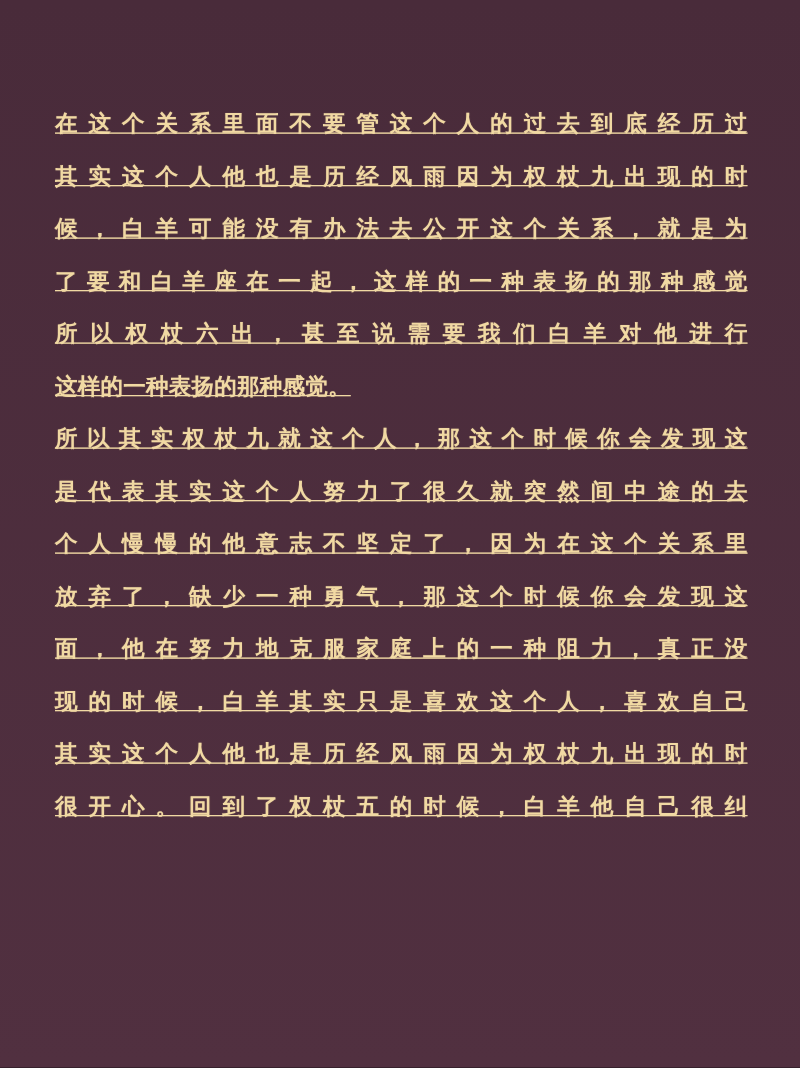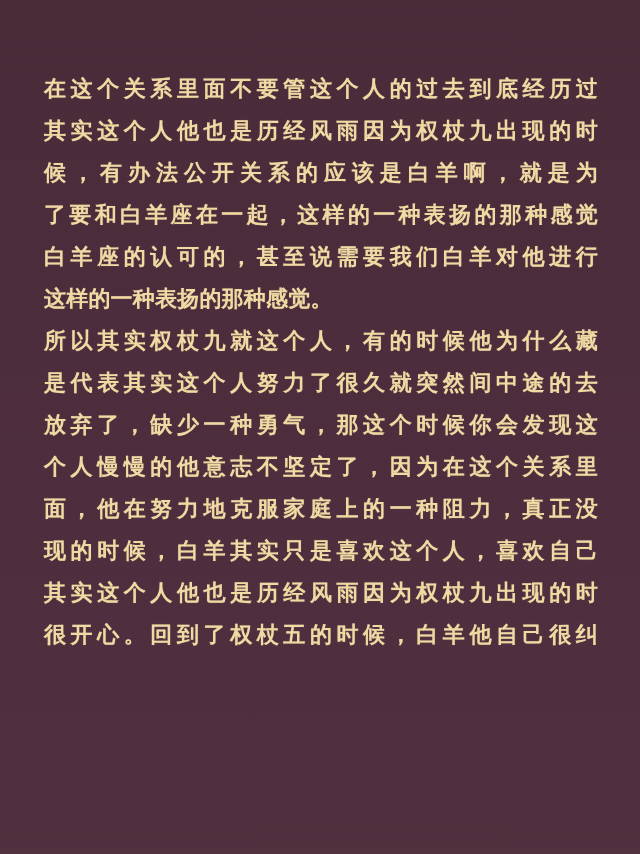--- a/index.html
+++ b/index.html
@@ -11,28 +11,29 @@
     position: relative;
     width: 640px;
     height: 854px;
     overflow: hidden;
     background: linear-gradient(180deg, var(--bg-top, #492b3a) 0%, var(--bg-bottom, #513040) 100%);
     font-family: "Liberation Sans", "DejaVu Sans", sans-serif;
   }
   .text-block {
     position: absolute;
     left: 44px;
-    top: 68px;
+    top: 78px;
     width: 554px;
     color: var(--text-color, #f1d9a3);
-    font-size: 22px;
+    font-size: 18px;
     line-height: 42px;
     font-weight: 700;
     letter-spacing: 0.2px;
     text-shadow: 0 0 1px rgba(241, 217, 163, 0.35);
+    text-decoration: underline;
   }
   .paragraph {
     margin: 0;
   }
   .line {
     white-space: nowrap;
     text-align: justify;
     text-align-last: justify;
   }
   .line.last-short {
@@ -41,29 +42,29 @@
   }
 </style>
 </head>
 <body>
 
 <div class="screen">
   <div class="text-block">
       <div class="paragraph">
         <div class="line">在这个关系里面不要管这个人的过去到底经历过</div>
         <div class="line">其实这个人他也是历经风雨因为权杖九出现的时</div>
-        <div class="line">候，有办法公开关系的应该是白羊啊，就是为</div>
+        <div class="line">候，白羊可能没有办法去公开这个关系，就是为</div>
         <div class="line">了要和白羊座在一起，这样的一种表扬的那种感觉</div>
-        <div class="line">白羊座的认可的，甚至说需要我们白羊对他进行</div>
+        <div class="line">所以权杖六出，甚至说需要我们白羊对他进行</div>
         <div class="line last-short">这样的一种表扬的那种感觉。</div>
       </div>
       <div class="paragraph">
-        <div class="line">所以其实权杖九就这个人，有的时候他为什么藏</div>
+        <div class="line">所以其实权杖九就这个人，那这个时候你会发现这</div>
         <div class="line">是代表其实这个人努力了很久就突然间中途的去</div>
+        <div class="line">个人慢慢的他意志不坚定了，因为在这个关系里</div>
         <div class="line">放弃了，缺少一种勇气，那这个时候你会发现这</div>
-        <div class="line">个人慢慢的他意志不坚定了，因为在这个关系里</div>
         <div class="line">面，他在努力地克服家庭上的一种阻力，真正没</div>
         <div class="line">现的时候，白羊其实只是喜欢这个人，喜欢自己</div>
         <div class="line">其实这个人他也是历经风雨因为权杖九出现的时</div>
         <div class="line">很开心。回到了权杖五的时候，白羊他自己很纠</div>
       </div>
     </div>
 </div>
 
 </body></html>

